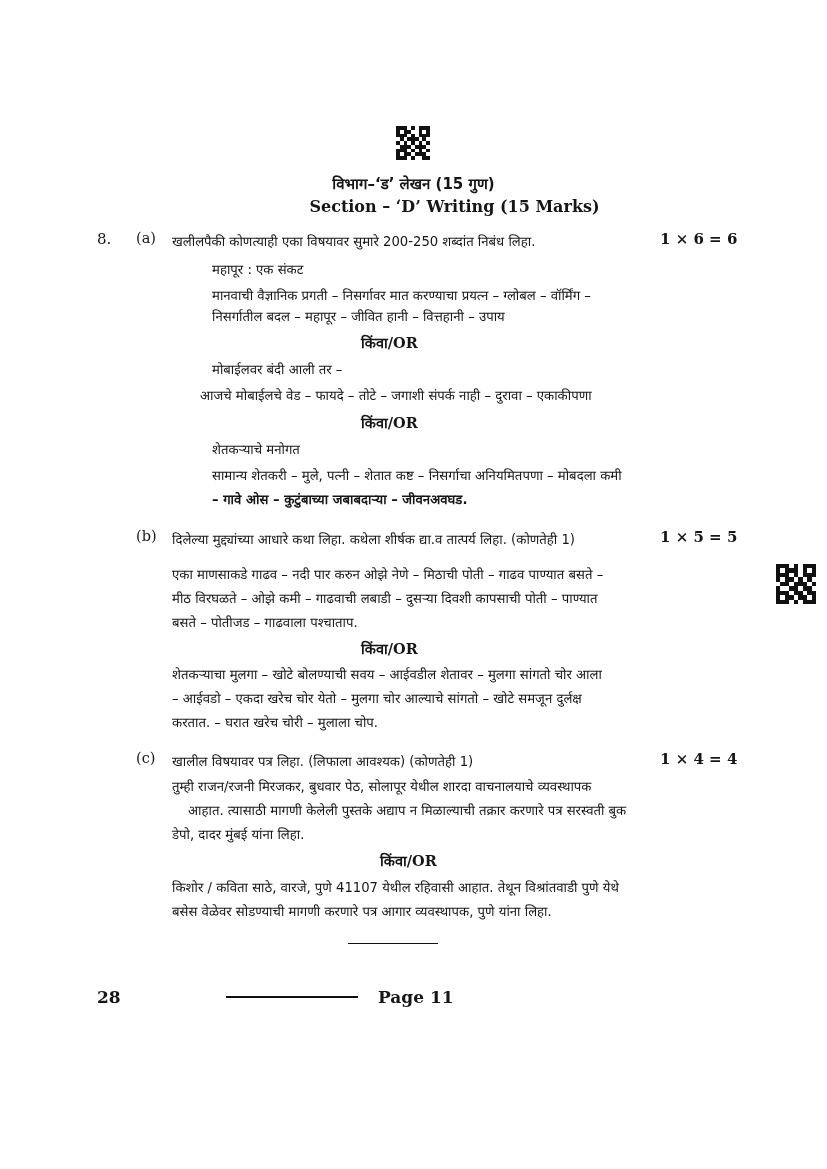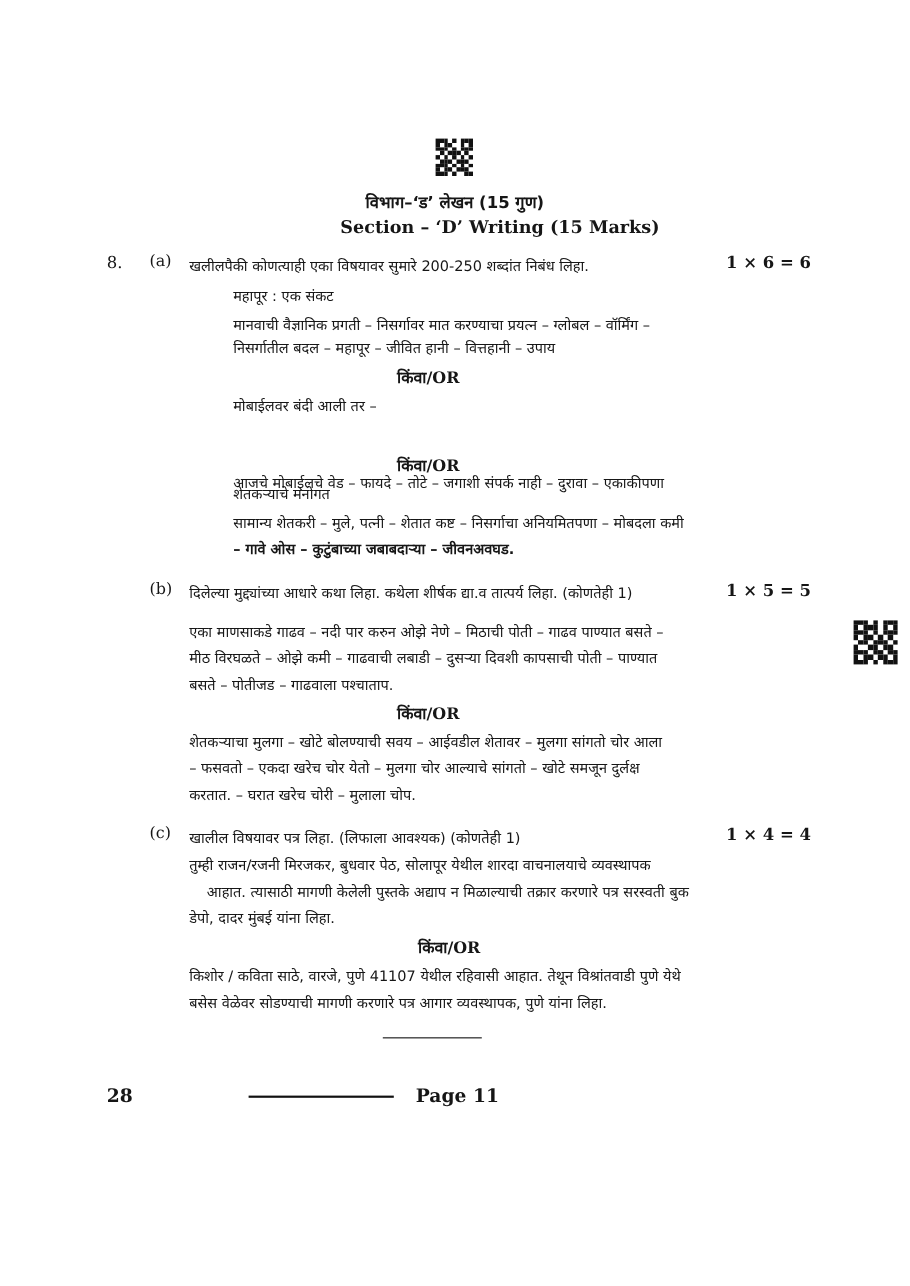--- a/index.html
+++ b/index.html
@@ -200,40 +200,40 @@
 <div class="abs mr" style="left:172px;top:232px;">खलीलपैकी कोणत्याही एका विषयावर सुमारे 200-250 शब्दांत निबंध लिहा.</div>
 <div class="abs marks" style="left:660px;top:230px;">1 × 6 = 6</div>
 
 <div class="abs mr" style="left:212px;top:260px;">महापूर : एक संकट</div>
 <div class="abs mr" style="left:212px;top:286px;width:478px;">मानवाची वैज्ञानिक प्रगती – निसर्गावर मात करण्याचा प्रयत्न – ग्लोबल – वॉर्मिंग –</div>
 <div class="abs mr" style="left:212px;top:307px;">निसर्गातील बदल – महापूर – जीवित हानी – वित्तहानी – उपाय</div>
 
 <div class="abs or" style="left:361px;top:332px;"><span>किंवा</span><span class="en">/OR</span></div>
 
 <div class="abs mr" style="left:212px;top:360px;">मोबाईलवर बंदी आली तर –</div>
-<div class="abs mr" style="left:212px;top:386px;margin-top:44px;">आजचे मोबाईलचे वेड – फायदे – तोटे – जगाशी संपर्क नाही – दुरावा – एकाकीपणा</div>
+<div class="abs mr" style="left:200px;top:386px;">आजचे मोबाईलचे वेड – फायदे – तोटे – जगाशी संपर्क नाही – दुरावा – एकाकीपणा</div>
 
 <div class="abs or" style="left:361px;top:412px;"><span>किंवा</span><span class="en">/OR</span></div>
 
 <div class="abs mr" style="left:212px;top:440px;">शेतकऱ्याचे मनोगत</div>
 <div class="abs mr" style="left:212px;top:466px;">सामान्य शेतकरी – मुले, पत्नी – शेतात कष्ट – निसर्गाचा अनियमितपणा – मोबदला कमी</div>
 <div class="abs mr" style="left:212px;top:490px;font-weight:bold;">– गावे ओस – कुटुंबाच्या जबाबदाऱ्या – जीवनअवघड.</div>
 
 <div class="abs sub" style="left:136px;top:528px;">(b)</div>
 <div class="abs mr" style="left:172px;top:530px;">दिलेल्या मुद्द्यांच्या आधारे कथा लिहा. कथेला शीर्षक द्या.व तात्पर्य लिहा. (कोणतेही 1)</div>
 <div class="abs marks" style="left:660px;top:528px;">1 × 5 = 5</div>
 
 <div class="abs mr" style="left:172px;top:565px;">एका माणसाकडे गाढव – नदी पार करुन ओझे नेणे – मिठाची पोती – गाढव पाण्यात बसते –</div>
 <div class="abs mr" style="left:172px;top:589px;">मीठ विरघळते – ओझे कमी – गाढवाची लबाडी – दुसऱ्या दिवशी कापसाची पोती – पाण्यात</div>
 <div class="abs mr" style="left:172px;top:613px;">बसते – पोतीजड – गाढवाला पश्चाताप.</div>
 
 <div class="abs or" style="left:361px;top:638px;"><span>किंवा</span><span class="en">/OR</span></div>
 
 <div class="abs mr" style="left:172px;top:665px;">शेतकऱ्याचा मुलगा – खोटे बोलण्याची सवय – आईवडील शेतावर – मुलगा सांगतो चोर आला</div>
-<div class="abs mr" style="left:172px;top:689px;">– फसवतो – एकदा खरेच चोर येतो – मुलगा चोर आल्याचे सांगतो – खोटे समजून दुर्लक्ष</div>
+<div class="abs mr" style="left:172px;top:689px;">– आईवडो – एकदा खरेच चोर येतो – मुलगा चोर आल्याचे सांगतो – खोटे समजून दुर्लक्ष</div>
 <div class="abs mr" style="left:172px;top:713px;">करतात. – घरात खरेच चोरी – मुलाला चोप.</div>
 
 <div class="abs sub" style="left:136px;top:750px;">(c)</div>
 <div class="abs mr" style="left:172px;top:752px;">खालील विषयावर पत्र लिहा. (लिफाला आवश्यक) (कोणतेही 1)</div>
 <div class="abs marks" style="left:660px;top:750px;">1 × 4 = 4</div>
 
 <div class="abs mr" style="left:172px;top:777px;">तुम्ही राजन/रजनी मिरजकर, बुधवार पेठ, सोलापूर येथील शारदा वाचनालयाचे व्यवस्थापक</div>
 <div class="abs mr" style="left:188px;top:801px;">आहात. त्यासाठी मागणी केलेली पुस्तके अद्याप न मिळाल्याची तक्रार करणारे पत्र सरस्वती बुक</div>
 <div class="abs mr" style="left:172px;top:825px;">डेपो, दादर मुंबई यांना लिहा.</div>
 

